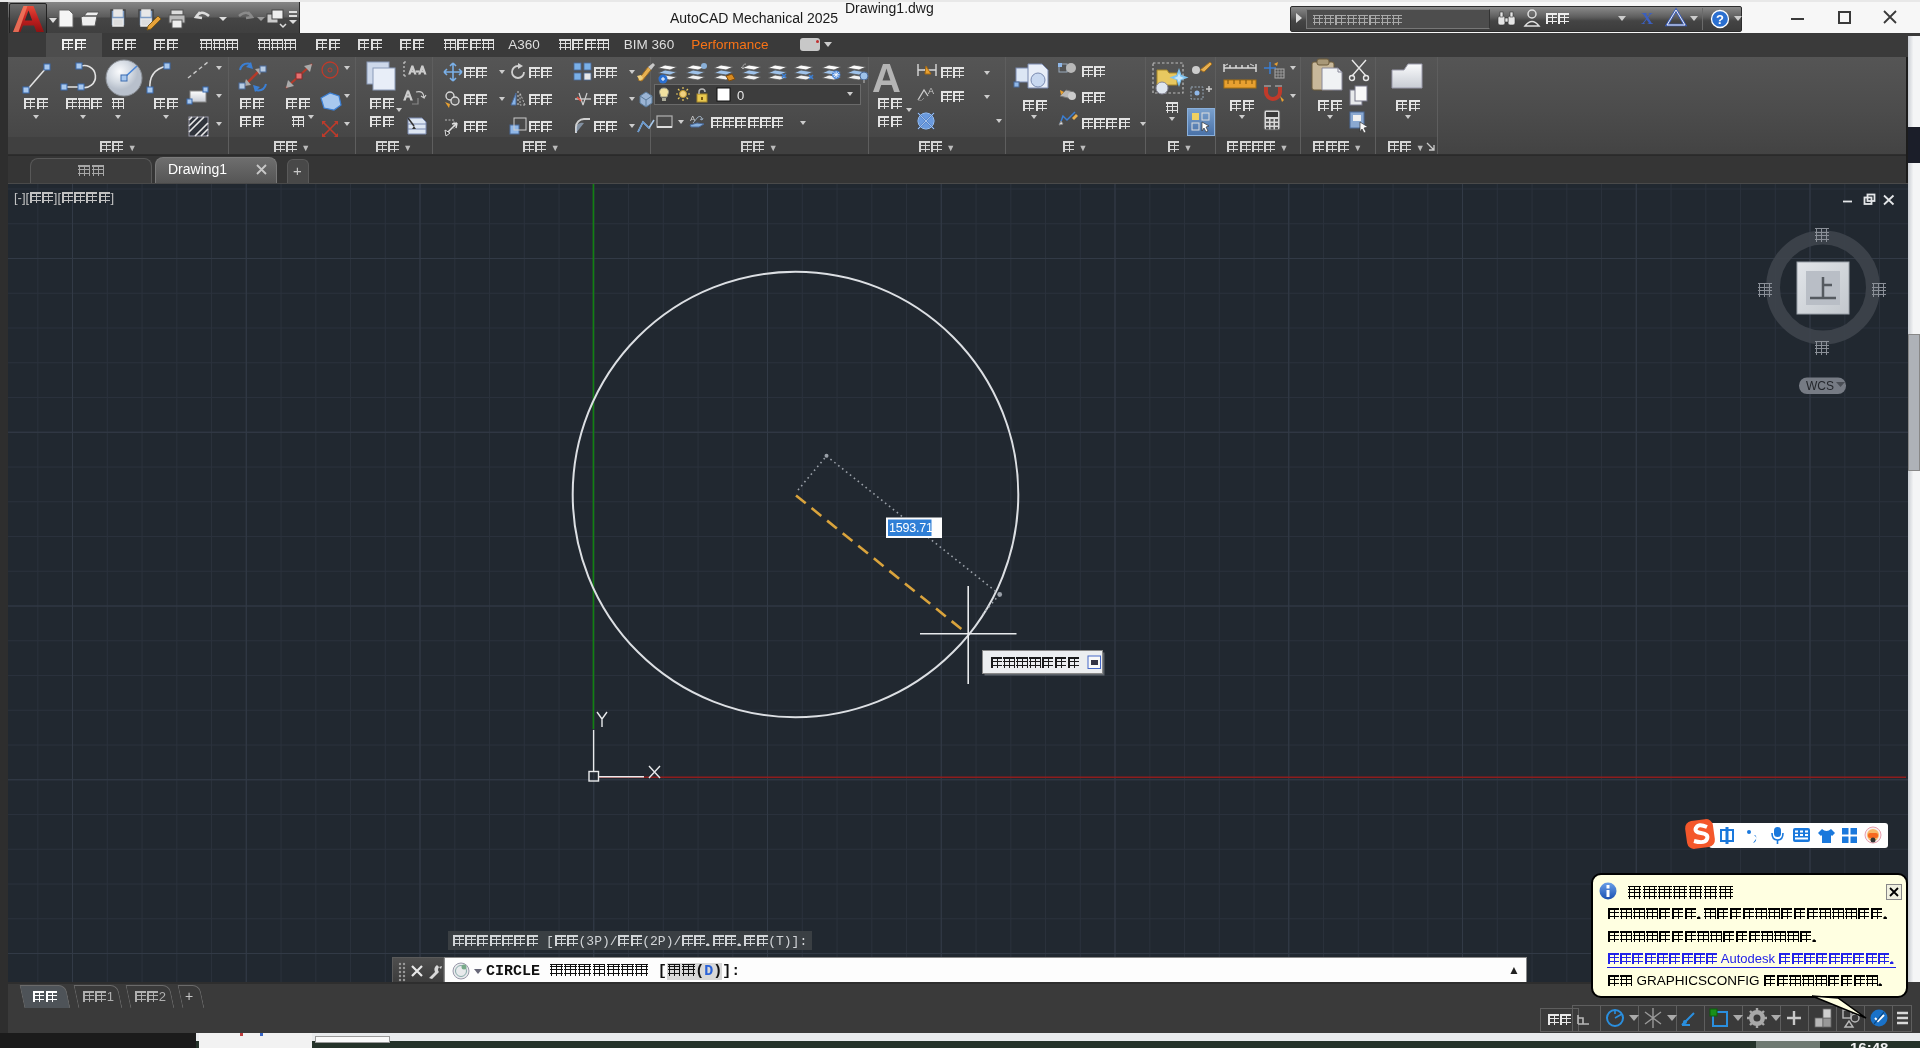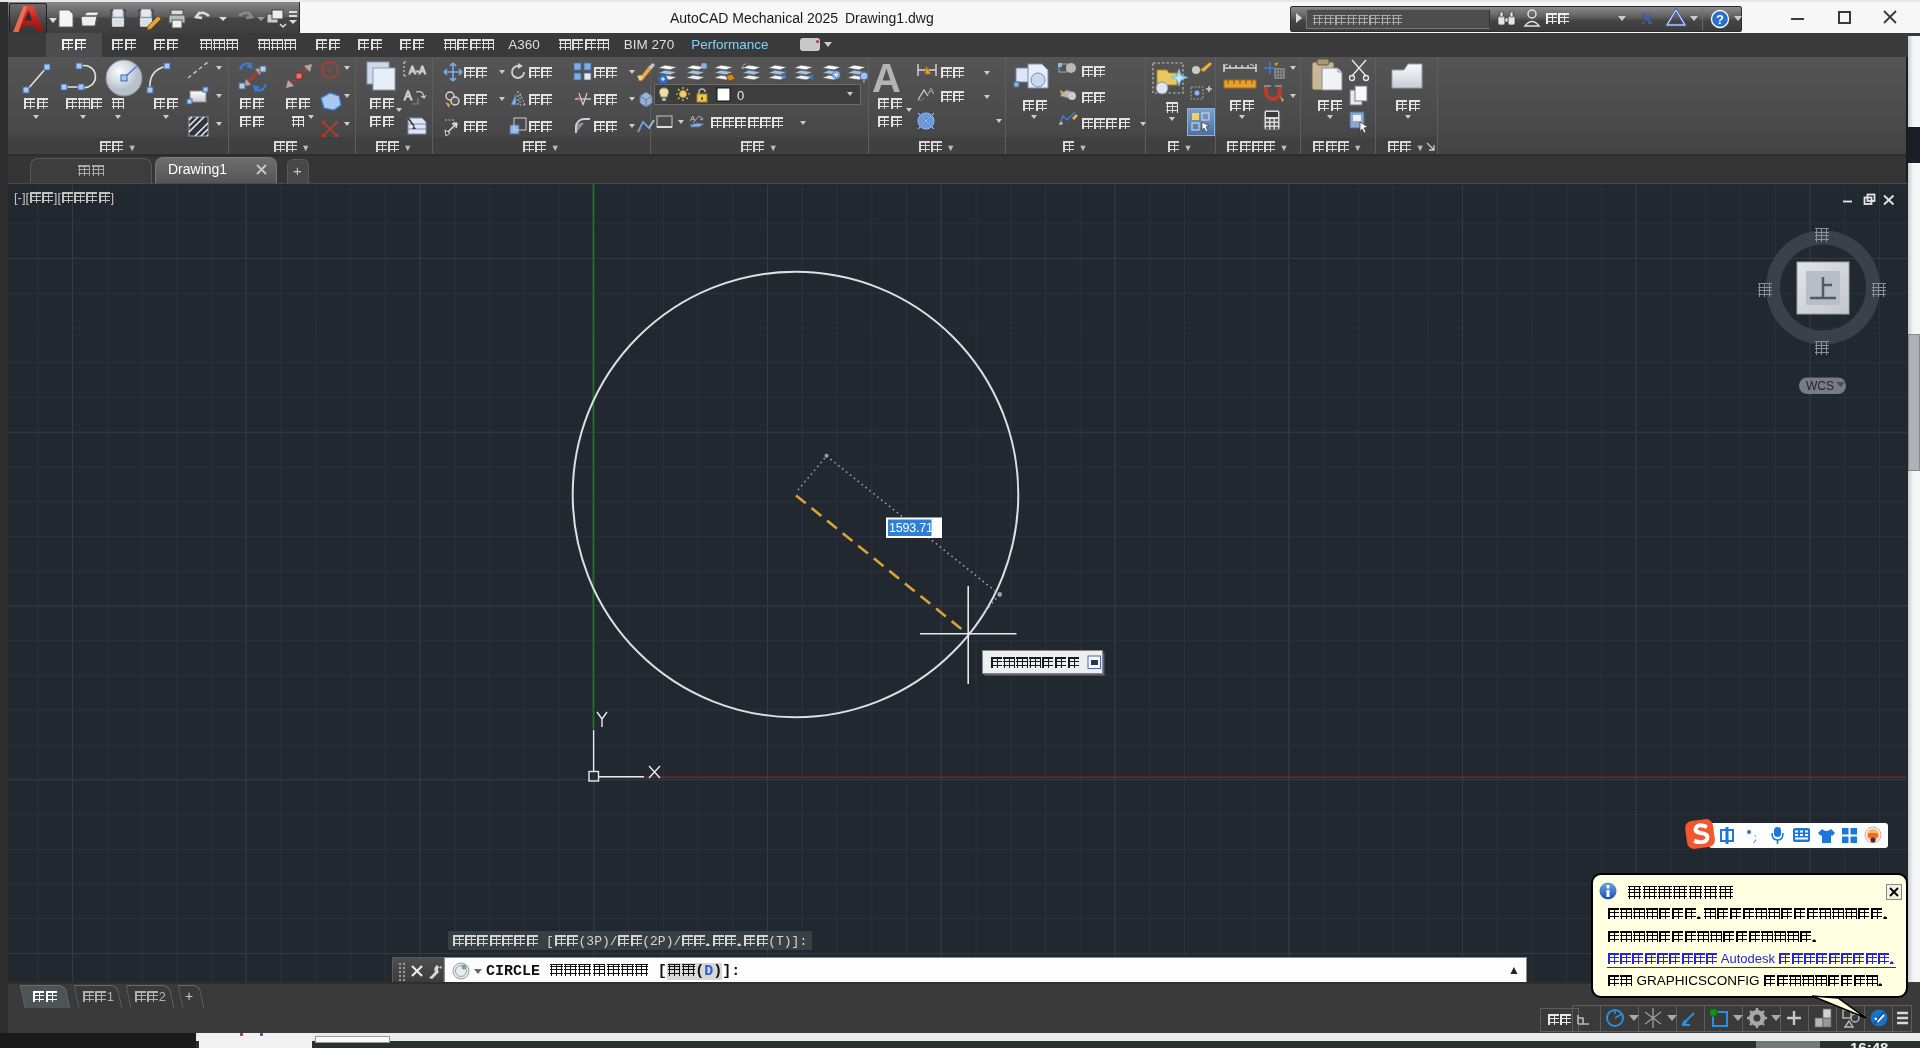--- a/index.html
+++ b/index.html
@@ -14,21 +14,21 @@
 svg{position:absolute;overflow:visible;}
 </style></head><body>
 <div id="app">
 <div class="abs" style="left:0;top:0;width:1920px;height:33px;background:#f7f7f7;border-top:2px solid #e8e8e8;"></div>
 <div class="tb" style="left:1791px;top:18px;width:13px;height:2px;background:#3a3a3a;"></div>
 <div class="tb" style="left:1838px;top:11px;width:13px;height:13px;border:2px solid #3a3a3a;"></div>
 <svg style="left:1883px;top:10px;" width="14" height="14">
       <path d="M1 1 L13 13 M13 1 L1 13" stroke="#3a3a3a" stroke-width="1.8"></path>
     </svg>
 <div class="tb" style="left:670px;top:10px;font-size:14px;color:#1a1a1a;">AutoCAD Mechanical 2025</div>
-<div class="tb" style="left:845px;top:10px;font-size:14px;color:#1a1a1a;">Drawing1.dwg</div>
+<div class="tb" style="left:845px;top:0;font-size:14px;color:#1a1a1a;">Drawing1.dwg</div>
 <div class="abs" style="left:0;top:2px;width:8px;height:1031px;background:#2e2e2e;"></div>
 <div class="abs" style="left:8px;top:2px;width:292px;height:31px;background:linear-gradient(180deg,#868686,#5c5c5c 48%,#454545 52%,#3f3f3f);border-right:1px solid #2a2a2a;"></div>
 <div class="abs" style="left:9px;top:3px;width:38px;height:41px;background:linear-gradient(180deg,#6b6b6b,#3a3a3a 60%,#2f2f2f);border:1px solid #222;border-radius:2px;"></div>
 <svg style="left:11px;top:4px;" width="36" height="40" viewBox="0 0 36 40">
 <defs>
         <linearGradient id="ared" x1="0" y1="0" x2="0" y2="1">
           <stop offset="0" stop-color="#e84a38"></stop>
           <stop offset=".5" stop-color="#c01f1f"></stop>
           <stop offset="1" stop-color="#8e1212"></stop>
         </linearGradient>
@@ -112,22 +112,22 @@
 <div class="tb" style="left:96px;top:37px;width:56px;text-align:center;font-size:13.5px;color:#dedede;"><i class="z"></i><i class="z"></i></div>
 <div class="tb" style="left:138px;top:37px;width:56px;text-align:center;font-size:13.5px;color:#dedede;"><i class="z"></i><i class="z"></i></div>
 <div class="tb" style="left:184px;top:37px;width:70px;text-align:center;font-size:13.5px;color:#dedede;"><i class="z"></i><i class="z"></i><i class="z"></i></div>
 <div class="tb" style="left:242px;top:37px;width:70px;text-align:center;font-size:13.5px;color:#dedede;"><i class="z"></i><i class="z"></i><i class="z"></i></div>
 <div class="tb" style="left:300px;top:37px;width:56px;text-align:center;font-size:13.5px;color:#dedede;"><i class="z"></i><i class="z"></i></div>
 <div class="tb" style="left:342px;top:37px;width:56px;text-align:center;font-size:13.5px;color:#dedede;"><i class="z"></i><i class="z"></i></div>
 <div class="tb" style="left:384px;top:37px;width:56px;text-align:center;font-size:13.5px;color:#dedede;"><i class="z"></i><i class="z"></i></div>
 <div class="tb" style="left:427px;top:37px;width:84px;text-align:center;font-size:13.5px;color:#dedede;"><i class="z"></i><i class="z"></i><i class="z"></i><i class="z"></i></div>
 <div class="tb" style="left:499px;top:37px;width:50px;text-align:center;font-size:13.5px;color:#dedede;">A360</div>
 <div class="tb" style="left:542px;top:37px;width:84px;text-align:center;font-size:13.5px;color:#dedede;"><i class="z"></i><i class="z"></i><i class="z"></i><i class="z"></i></div>
-<div class="tb" style="left:614px;top:37px;width:70px;text-align:center;font-size:13.5px;color:#dedede;">BIM 270</div>
-<div class="tb" style="left:680px;top:37px;width:100px;text-align:center;font-size:13.5px;color:#7dd3fc;">Performance</div>
+<div class="tb" style="left:614px;top:37px;width:70px;text-align:center;font-size:13.5px;color:#dedede;">BIM 360</div>
+<div class="tb" style="left:680px;top:37px;width:100px;text-align:center;font-size:13.5px;color:#f97316;">Performance</div>
 <div class="abs" style="left:800px;top:38px;width:20px;height:13px;background:#c8c8c8;border-radius:3px;"></div>
 <div class="abs" style="left:816px;top:40px;width:3px;height:3px;background:#c03030;border-radius:2px;"></div>
 <div class="tb" style="left:824px;top:42px;border-left:4px solid transparent;border-right:4px solid transparent;border-top:5px solid #ccc;"></div>
 <div class="abs" style="left:8px;top:57px;width:1898px;height:98px;background:linear-gradient(180deg,#555 0%,#4c4c4c 55%,#434343 100%);border-bottom:1px solid #2e2e2e;"></div>
 <div class="abs" style="left:8px;top:137px;width:1429px;height:17px;background:#404040;"></div>
 <div class="abs" style="left:228px;top:57px;width:1px;height:97px;background:#3a3a3a;border-right:1px solid #5e5e5e;"></div>
 <div class="abs" style="left:355px;top:57px;width:1px;height:97px;background:#3a3a3a;border-right:1px solid #5e5e5e;"></div>
 <div class="abs" style="left:432px;top:57px;width:1px;height:97px;background:#3a3a3a;border-right:1px solid #5e5e5e;"></div>
 <div class="abs" style="left:650px;top:57px;width:1px;height:97px;background:#3a3a3a;border-right:1px solid #5e5e5e;"></div>
 <div class="abs" style="left:868px;top:57px;width:1px;height:97px;background:#3a3a3a;border-right:1px solid #5e5e5e;"></div>

